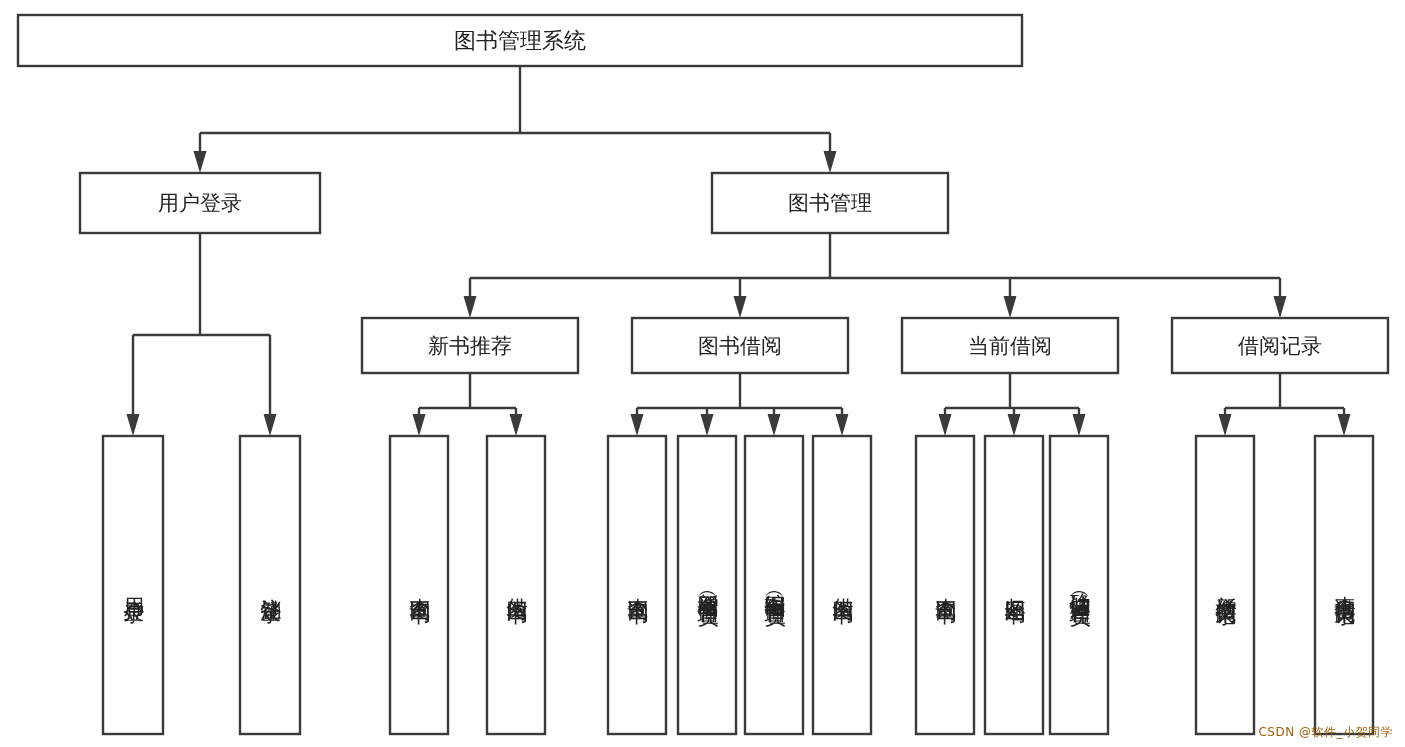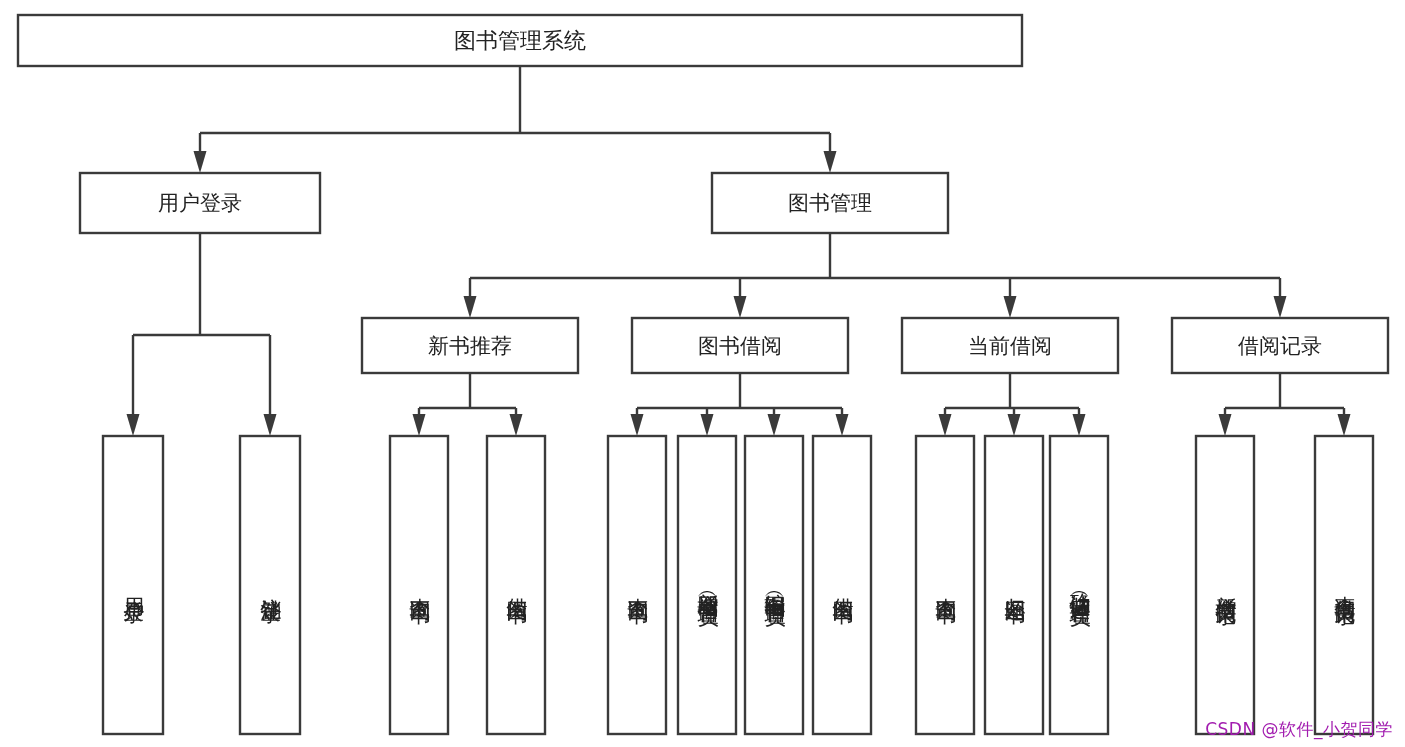--- a/index.html
+++ b/index.html
@@ -67,22 +67,22 @@
     line-height: 1.04;
     letter-spacing: 2px;
     color: #222222;
     white-space: nowrap;
   }
   .watermark {
     position: absolute;
     right: 12px;
     bottom: 6px;
     font-family: "DejaVu Sans", "Liberation Sans", sans-serif;
-    font-size: 17px;
-    color: #a21caf;
+    font-size: 12px;
+    color: #a16207;
     letter-spacing: 0.5px;
     user-select: none;
     white-space: nowrap;
   }
 </style>
 </head>
 <body>
 
 <div id="diagram-root">
 

